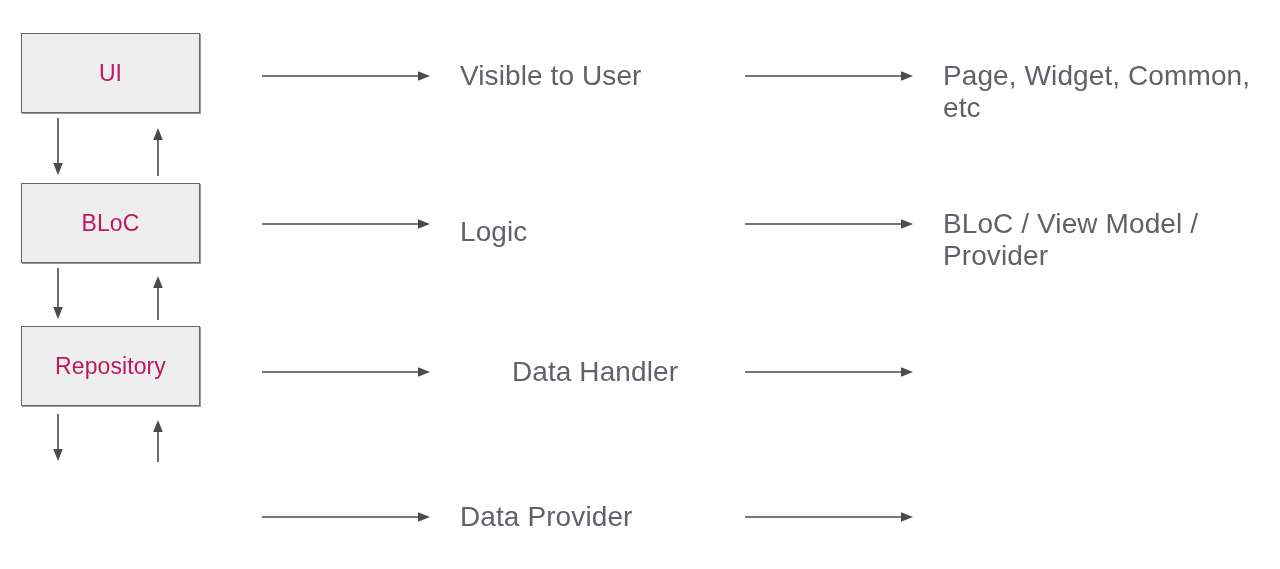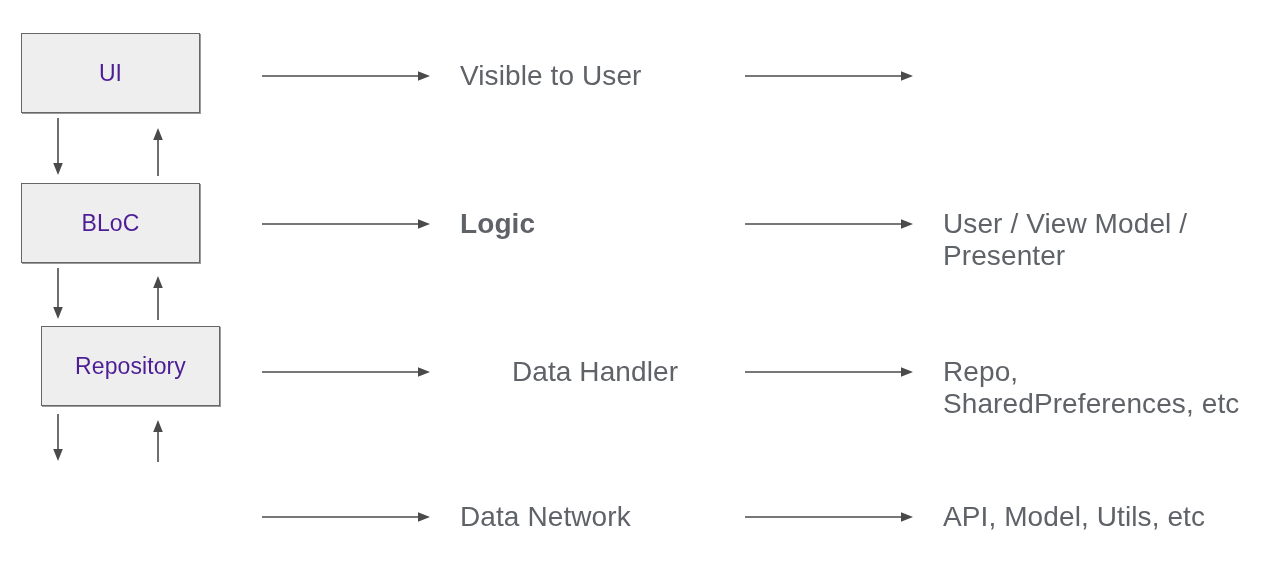--- a/index.html
+++ b/index.html
@@ -30,21 +30,21 @@
     background: #eeeeee;
     border: 1px solid #666666;
     box-shadow: 1px 1px 0 0 #9a9a9a;
     box-sizing: border-box;
     display: flex;
     align-items: center;
     justify-content: center;
   }
   .layer-box .layer-label {
     font-size: 23px;
-    color: #4c1d95;
+    color: #be185d;
     line-height: 1;
     letter-spacing: 0.1px;
   }
 
   .col-text {
     position: absolute;
     font-size: 28px;
     color: #5f6368;
     line-height: 32px;
     letter-spacing: 0.1px;
@@ -76,92 +76,91 @@
     <polygon points="168,8 156,3.2 156,12.8" fill="#4a4a4a"></polygon>
   </svg>
 
   <div class="col-text col-mid" style="top:60px;">Visible to User</div>
 
   <svg class="arrow-svg" style="left:745px; top:68px;" width="170" height="16" viewBox="0 0 170 16">
     <line x1="0" y1="8" x2="160" y2="8" stroke="#4a4a4a" stroke-width="1.6"></line>
     <polygon points="168,8 156,3.2 156,12.8" fill="#4a4a4a"></polygon>
   </svg>
 
+  <div class="col-text col-right" style="top:60px;">Page, Widget, Common, etc</div>
 
   <svg class="arrow-svg" style="left:48px; top:118px;" width="20" height="58" viewBox="0 0 20 58">
     <line x1="10" y1="0" x2="10" y2="48" stroke="#4a4a4a" stroke-width="1.6"></line>
     <polygon points="10,57 5.2,45 14.8,45" fill="#4a4a4a"></polygon>
   </svg>
   <svg class="arrow-svg" style="left:148px; top:128px;" width="20" height="48" viewBox="0 0 20 48">
     <line x1="10" y1="48" x2="10" y2="10" stroke="#4a4a4a" stroke-width="1.6"></line>
     <polygon points="10,0 5.2,12 14.8,12" fill="#4a4a4a"></polygon>
   </svg>
 
   <div class="layer-box row2" style="left:21px;">
     <span class="layer-label">BLoC</span>
   </div>
 
   <svg class="arrow-svg" style="left:262px; top:216px;" width="170" height="16" viewBox="0 0 170 16">
     <line x1="0" y1="8" x2="160" y2="8" stroke="#4a4a4a" stroke-width="1.6"></line>
     <polygon points="168,8 156,3.2 156,12.8" fill="#4a4a4a"></polygon>
   </svg>
 
-  <div class="col-text col-mid" style="top:208px;font-weight:bold;">Logic</div>
+  <div class="col-text col-mid" style="top:216px;">Logic</div>
 
   <svg class="arrow-svg" style="left:745px; top:216px;" width="170" height="16" viewBox="0 0 170 16">
     <line x1="0" y1="8" x2="160" y2="8" stroke="#4a4a4a" stroke-width="1.6"></line>
     <polygon points="168,8 156,3.2 156,12.8" fill="#4a4a4a"></polygon>
   </svg>
 
-  <div class="col-text col-right" style="top:208px;">User / View Model / Presenter</div>
+  <div class="col-text col-right" style="top:208px;">BLoC / View Model / Provider</div>
 
   <svg class="arrow-svg" style="left:48px; top:268px;" width="20" height="52" viewBox="0 0 20 52">
     <line x1="10" y1="0" x2="10" y2="42" stroke="#4a4a4a" stroke-width="1.6"></line>
     <polygon points="10,51 5.2,39 14.8,39" fill="#4a4a4a"></polygon>
   </svg>
   <svg class="arrow-svg" style="left:148px; top:276px;" width="20" height="44" viewBox="0 0 20 44">
     <line x1="10" y1="44" x2="10" y2="10" stroke="#4a4a4a" stroke-width="1.6"></line>
     <polygon points="10,0 5.2,12 14.8,12" fill="#4a4a4a"></polygon>
   </svg>
 
-  <div class="layer-box row3" style="left:21px;margin-left:20px;">
+  <div class="layer-box row3" style="left:21px;">
     <span class="layer-label">Repository</span>
   </div>
 
   <svg class="arrow-svg" style="left:262px; top:364px;" width="170" height="16" viewBox="0 0 170 16">
     <line x1="0" y1="8" x2="160" y2="8" stroke="#4a4a4a" stroke-width="1.6"></line>
     <polygon points="168,8 156,3.2 156,12.8" fill="#4a4a4a"></polygon>
   </svg>
 
   <div class="col-text col-mid" style="top:356px;text-align:center;">Data Handler</div>
 
   <svg class="arrow-svg" style="left:745px; top:364px;" width="170" height="16" viewBox="0 0 170 16">
     <line x1="0" y1="8" x2="160" y2="8" stroke="#4a4a4a" stroke-width="1.6"></line>
     <polygon points="168,8 156,3.2 156,12.8" fill="#4a4a4a"></polygon>
   </svg>
 
-  <div class="col-text col-right" style="top:356px;">Repo, SharedPreferences, etc</div>
 
   <svg class="arrow-svg" style="left:48px; top:414px;" width="20" height="48" viewBox="0 0 20 48">
     <line x1="10" y1="0" x2="10" y2="38" stroke="#4a4a4a" stroke-width="1.6"></line>
     <polygon points="10,47 5.2,35 14.8,35" fill="#4a4a4a"></polygon>
   </svg>
   <svg class="arrow-svg" style="left:148px; top:420px;" width="20" height="42" viewBox="0 0 20 42">
     <line x1="10" y1="42" x2="10" y2="10" stroke="#4a4a4a" stroke-width="1.6"></line>
     <polygon points="10,0 5.2,12 14.8,12" fill="#4a4a4a"></polygon>
   </svg>
 
 
   <svg class="arrow-svg" style="left:262px; top:509px;" width="170" height="16" viewBox="0 0 170 16">
     <line x1="0" y1="8" x2="160" y2="8" stroke="#4a4a4a" stroke-width="1.6"></line>
     <polygon points="168,8 156,3.2 156,12.8" fill="#4a4a4a"></polygon>
   </svg>
 
-  <div class="col-text col-mid" style="top:501px;">Data Network</div>
+  <div class="col-text col-mid" style="top:501px;">Data Provider</div>
 
   <svg class="arrow-svg" style="left:745px; top:509px;" width="170" height="16" viewBox="0 0 170 16">
     <line x1="0" y1="8" x2="160" y2="8" stroke="#4a4a4a" stroke-width="1.6"></line>
     <polygon points="168,8 156,3.2 156,12.8" fill="#4a4a4a"></polygon>
   </svg>
 
-  <div class="col-text col-right" style="top:501px;">API, Model, Utils, etc</div>
 
 </div>
 
 </body></html>

